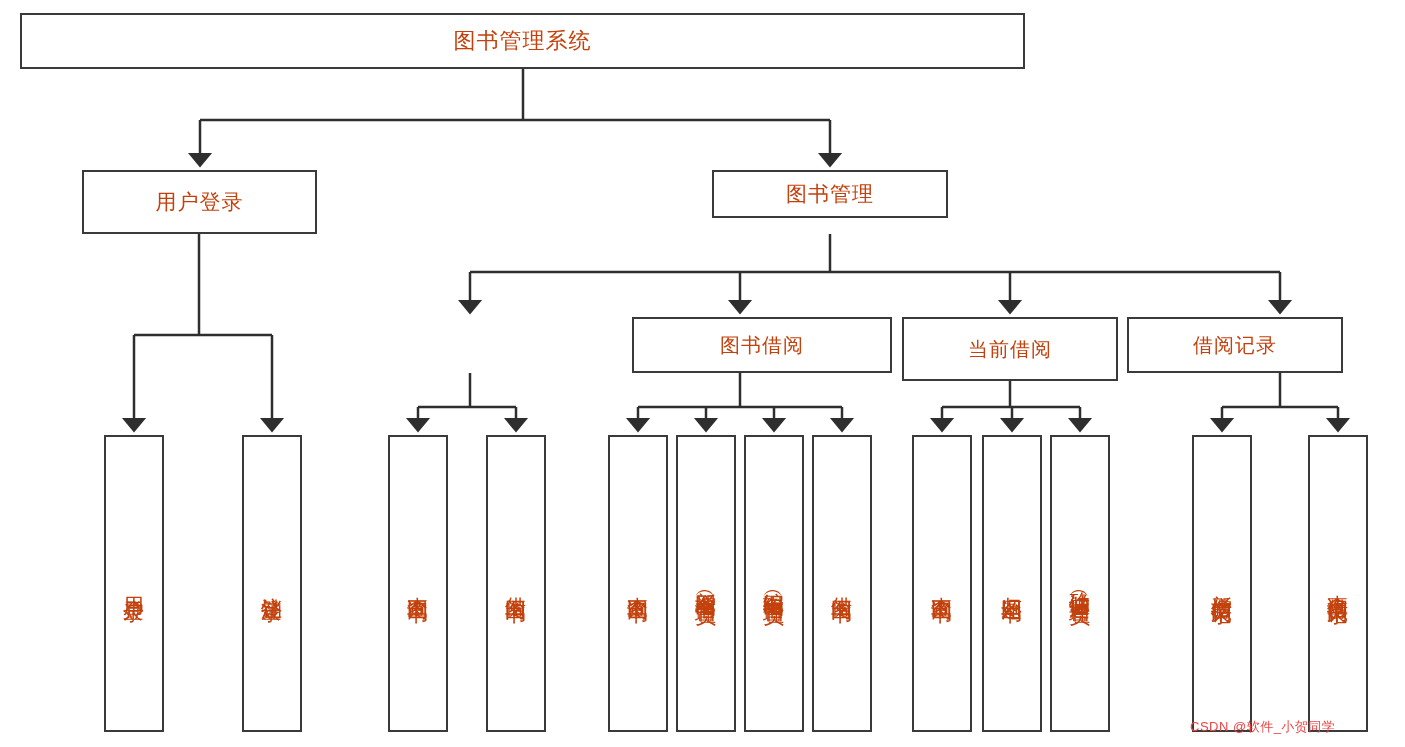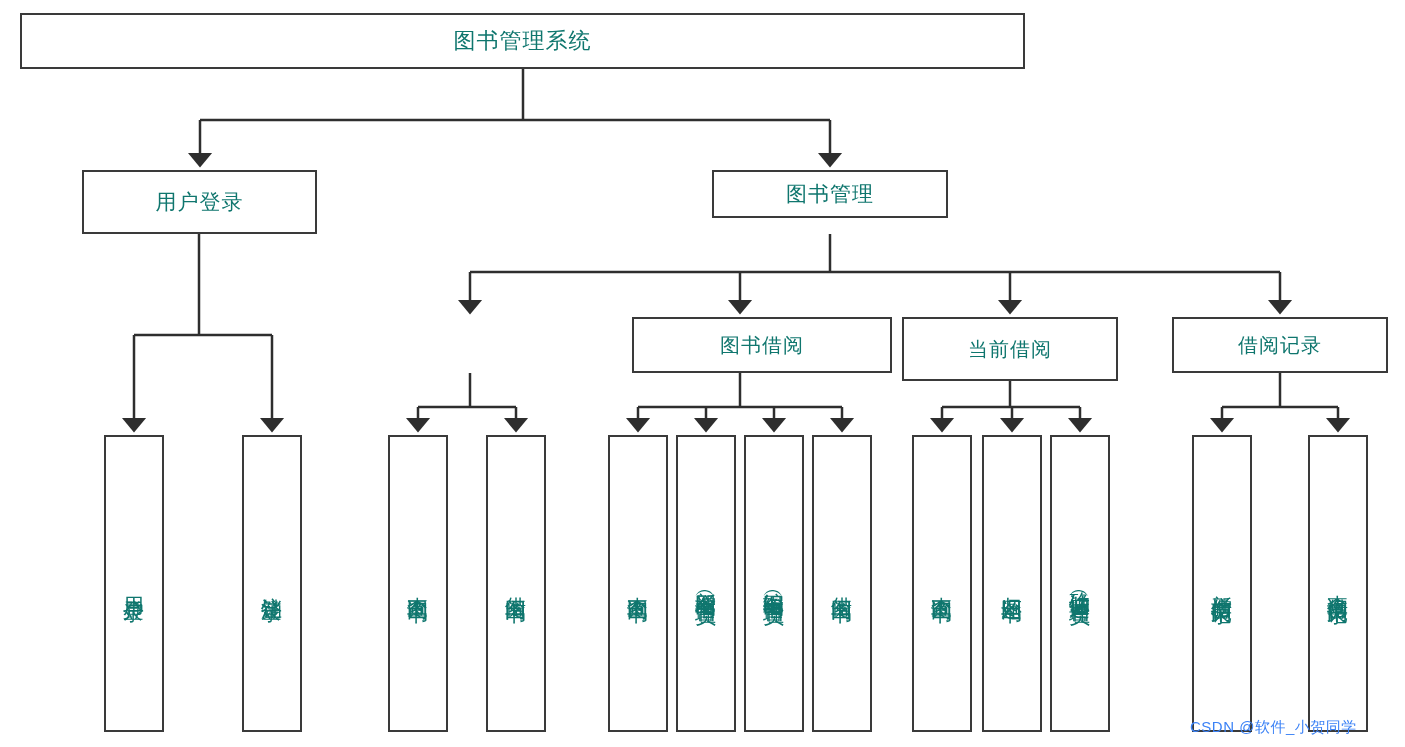--- a/index.html
+++ b/index.html
@@ -26,21 +26,21 @@
     pointer-events: none;
   }
   .node {
     position: absolute;
     box-sizing: border-box;
     background: #ffffff;
     border: 2.5px solid #3a3a3a;
     display: flex;
     align-items: center;
     justify-content: center;
-    color: #0f766e;
+    color: #c2410c;
   }
   .node.level0 {
     font-size: 22px;
   }
   .node.level1 {
     font-size: 21px;
   }
   .node.level2 {
     font-size: 20px;
   }
@@ -57,22 +57,22 @@
     line-height: 1;
     white-space: nowrap;
     text-align: center;
   }
   .htext {
     white-space: nowrap;
     letter-spacing: 1px;
   }
   .watermark {
     position: absolute;
-    font-size: 15px;
-    color: #3b82f6;
+    font-size: 13px;
+    color: #ef4444;
     white-space: nowrap;
     letter-spacing: 0.5px;
     text-align: center;
   }
 </style>
 </head>
 <body>
 
 <div id="canvas">
 
@@ -136,21 +136,21 @@
   <div class="node level1" style="left:712px; top:170px; width:236px; height:48px;">
     <span class="htext">图书管理</span>
   </div>
 
   <div class="node level2" style="left:632px; top:317px; width:260px; height:56px;">
     <span class="htext">图书借阅</span>
   </div>
   <div class="node level2" style="left:902px; top:317px; width:216px; height:64px;">
     <span class="htext">当前借阅</span>
   </div>
-  <div class="node level2" style="left:1172px; top:317px; width:216px; height:56px;text-align:right;">
+  <div class="node level2" style="left:1127px; top:317px; width:216px; height:56px;text-align:right;">
     <span class="htext">借阅记录</span>
   </div>
 
   <div class="node leaf" style="left:104px; top:435px; width:60px; height:297px;">
     <span class="vtext">用户登录</span>
   </div>
   <div class="node leaf" style="left:242px; top:435px; width:60px; height:297px;">
     <span class="vtext">注销登录</span>
   </div>
 

